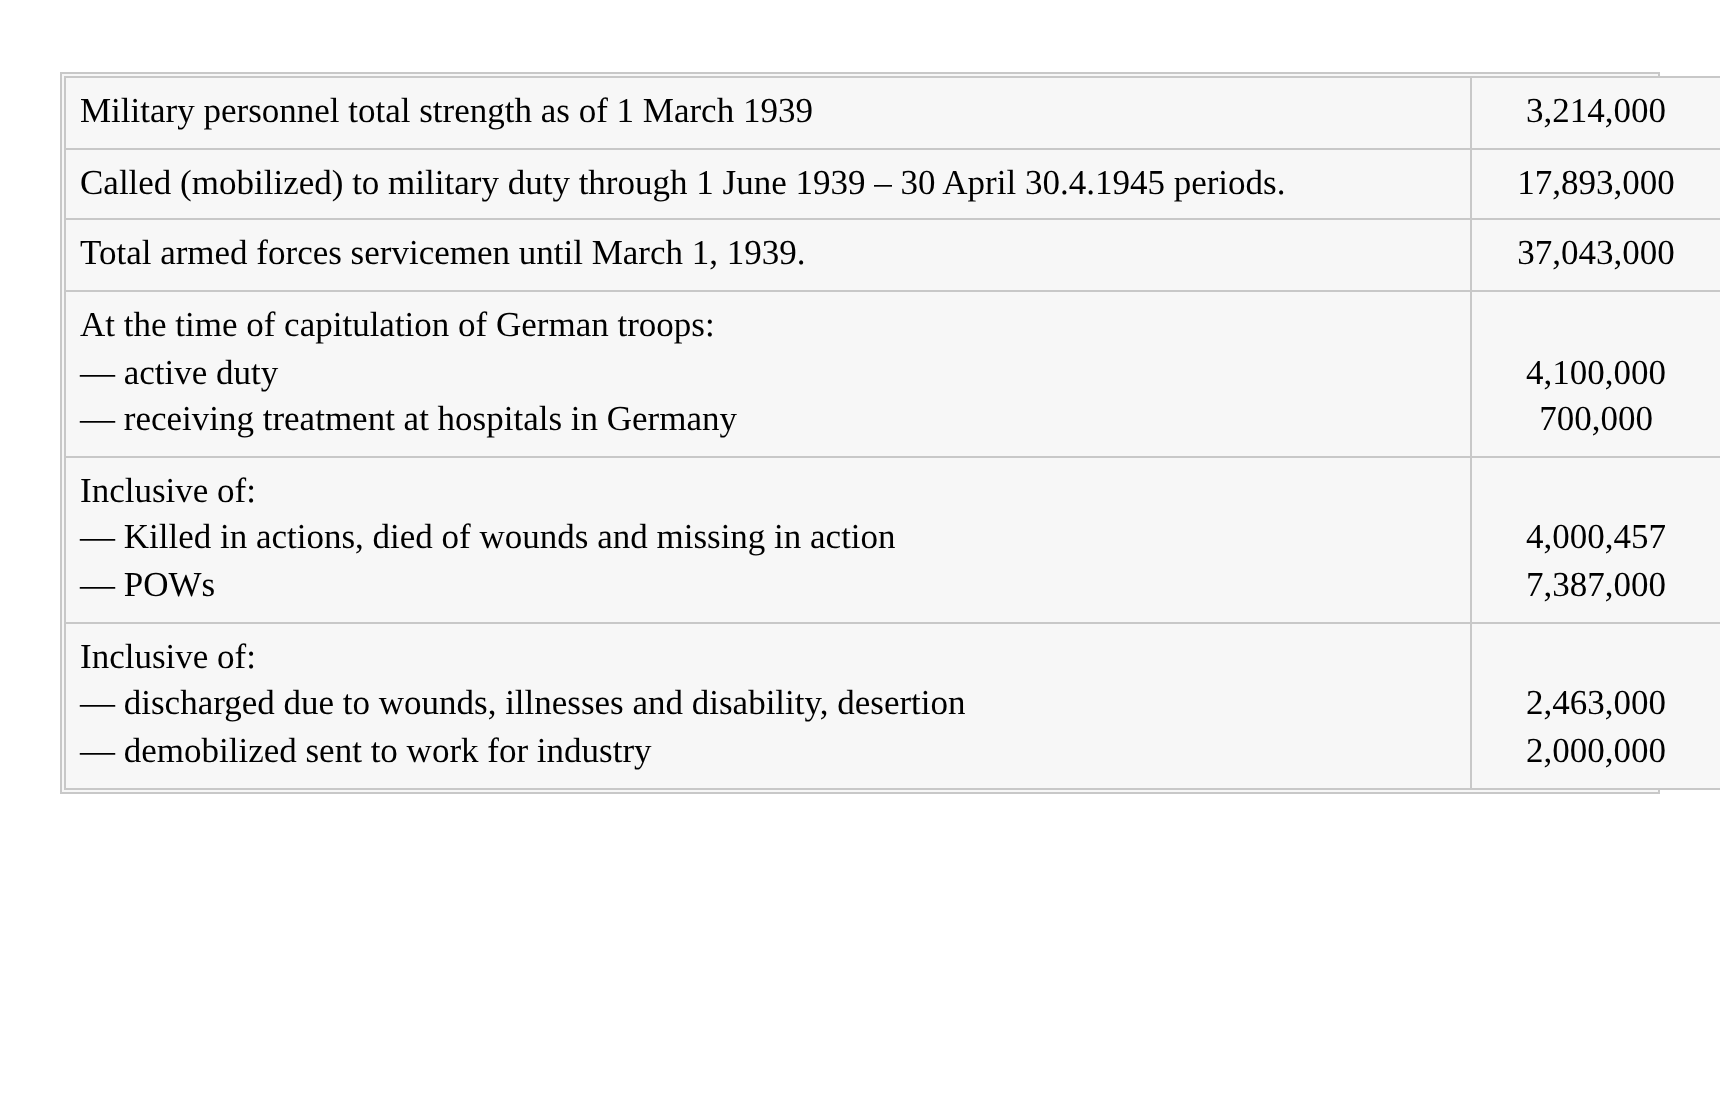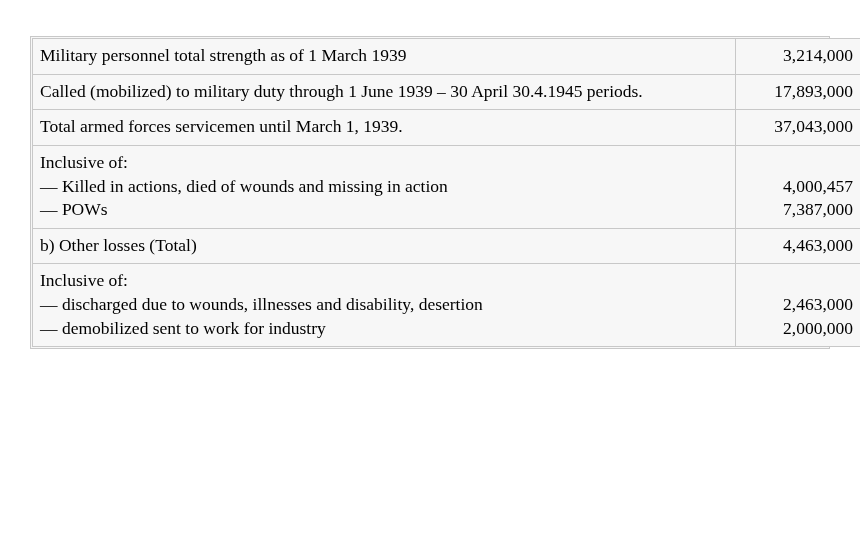--- a/index.html
+++ b/index.html
@@ -43,21 +43,21 @@
     font-size: 17.5px;
     line-height: 1.35;
     padding: 5px 7px 6px 7px;
     background: #f7f7f7;
   }
   td.label {
     text-align: left;
     width: 688px;
   }
   td.value {
-    text-align: right;
+    text-align: center;
     width: 110px;
     white-space: nowrap;
   }
   .sub-line {
     display: block;
     white-space: nowrap;
   }
   .val-line {
     display: block;
     white-space: nowrap;
@@ -93,36 +93,40 @@
           <tr>
             <td class="label">
               <span class="sub-line">Total armed forces servicemen until March 1, 1939.</span>
             </td>
             <td class="value">
               <span class="val-line">37,043,000</span>
             </td>
           </tr>
           <tr>
             <td class="label">
+              <span class="sub-line">At the time of capitulation of German troops:</span>
+              <span class="sub-line">— active duty</span>
+              <span class="sub-line">— receiving treatment at hospitals in Germany</span>
+            </td>
+            <td class="value">
+              <span class="spacer-line">0</span>
+              <span class="val-line">4,100,000</span>
+              <span class="val-line">700,000</span>
+            </td>
+          </tr>
+          <tr>
+            <td class="label">
               <span class="sub-line">Inclusive of:</span>
               <span class="sub-line">— Killed in actions, died of wounds and missing in action</span>
               <span class="sub-line">— POWs</span>
             </td>
             <td class="value">
               <span class="spacer-line">0</span>
               <span class="val-line">4,000,457</span>
               <span class="val-line">7,387,000</span>
-            </td>
-          </tr>
-          <tr>
-            <td class="label">
-              <span class="sub-line">b) Other losses (Total)</span>
-            </td>
-            <td class="value">
-              <span class="val-line">4,463,000</span>
             </td>
           </tr>
           <tr>
             <td class="label">
               <span class="sub-line">Inclusive of:</span>
               <span class="sub-line">— discharged due to wounds, illnesses and disability, desertion</span>
               <span class="sub-line">— demobilized sent to work for industry</span>
             </td>
             <td class="value">
               <span class="spacer-line">0</span>

